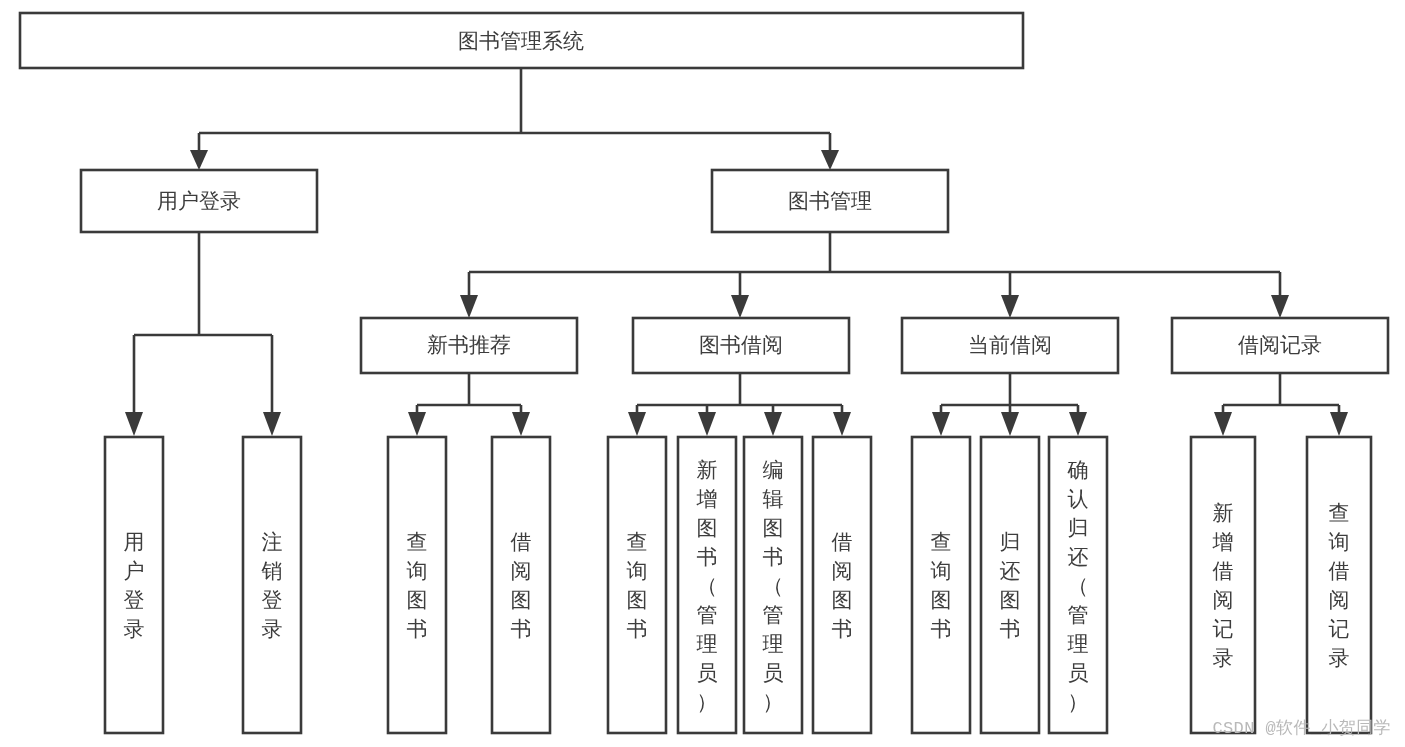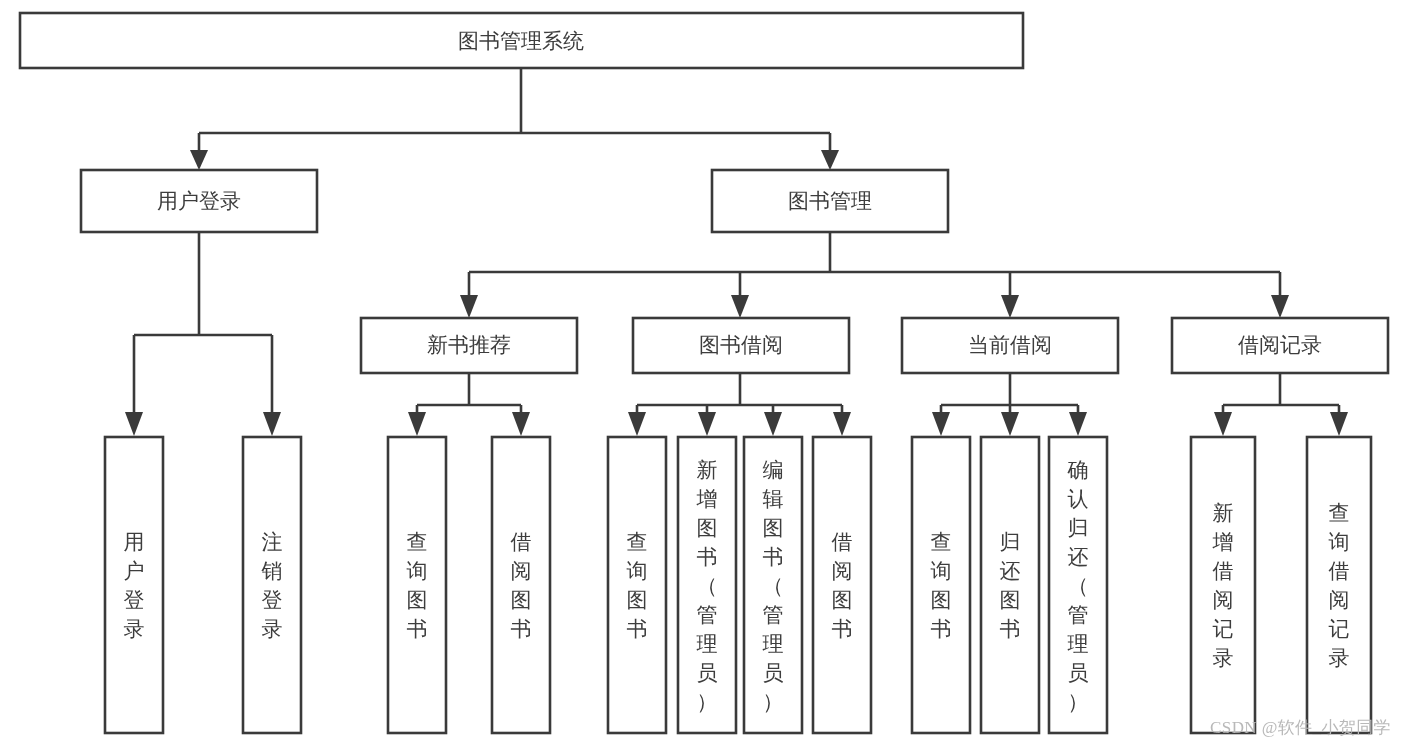--- a/index.html
+++ b/index.html
@@ -54,21 +54,21 @@
   .vlabel {
     font-family: "Liberation Sans", "DejaVu Sans", sans-serif;
     font-size: 21px;
     fill: #3d3d3d;
     text-anchor: middle;
   }
   .watermark {
     position: absolute;
     right: 14px;
     bottom: 8px;
-    font-family: Liberation Serif, serif;
+    font-family: Liberation Mono, monospace;
     font-size: 17px;
     color: #b9b9b9;
     white-space: nowrap;
     letter-spacing: 0.4px;
   }
 </style>
 </head>
 <body>
 
 <div id="diagram-root">

